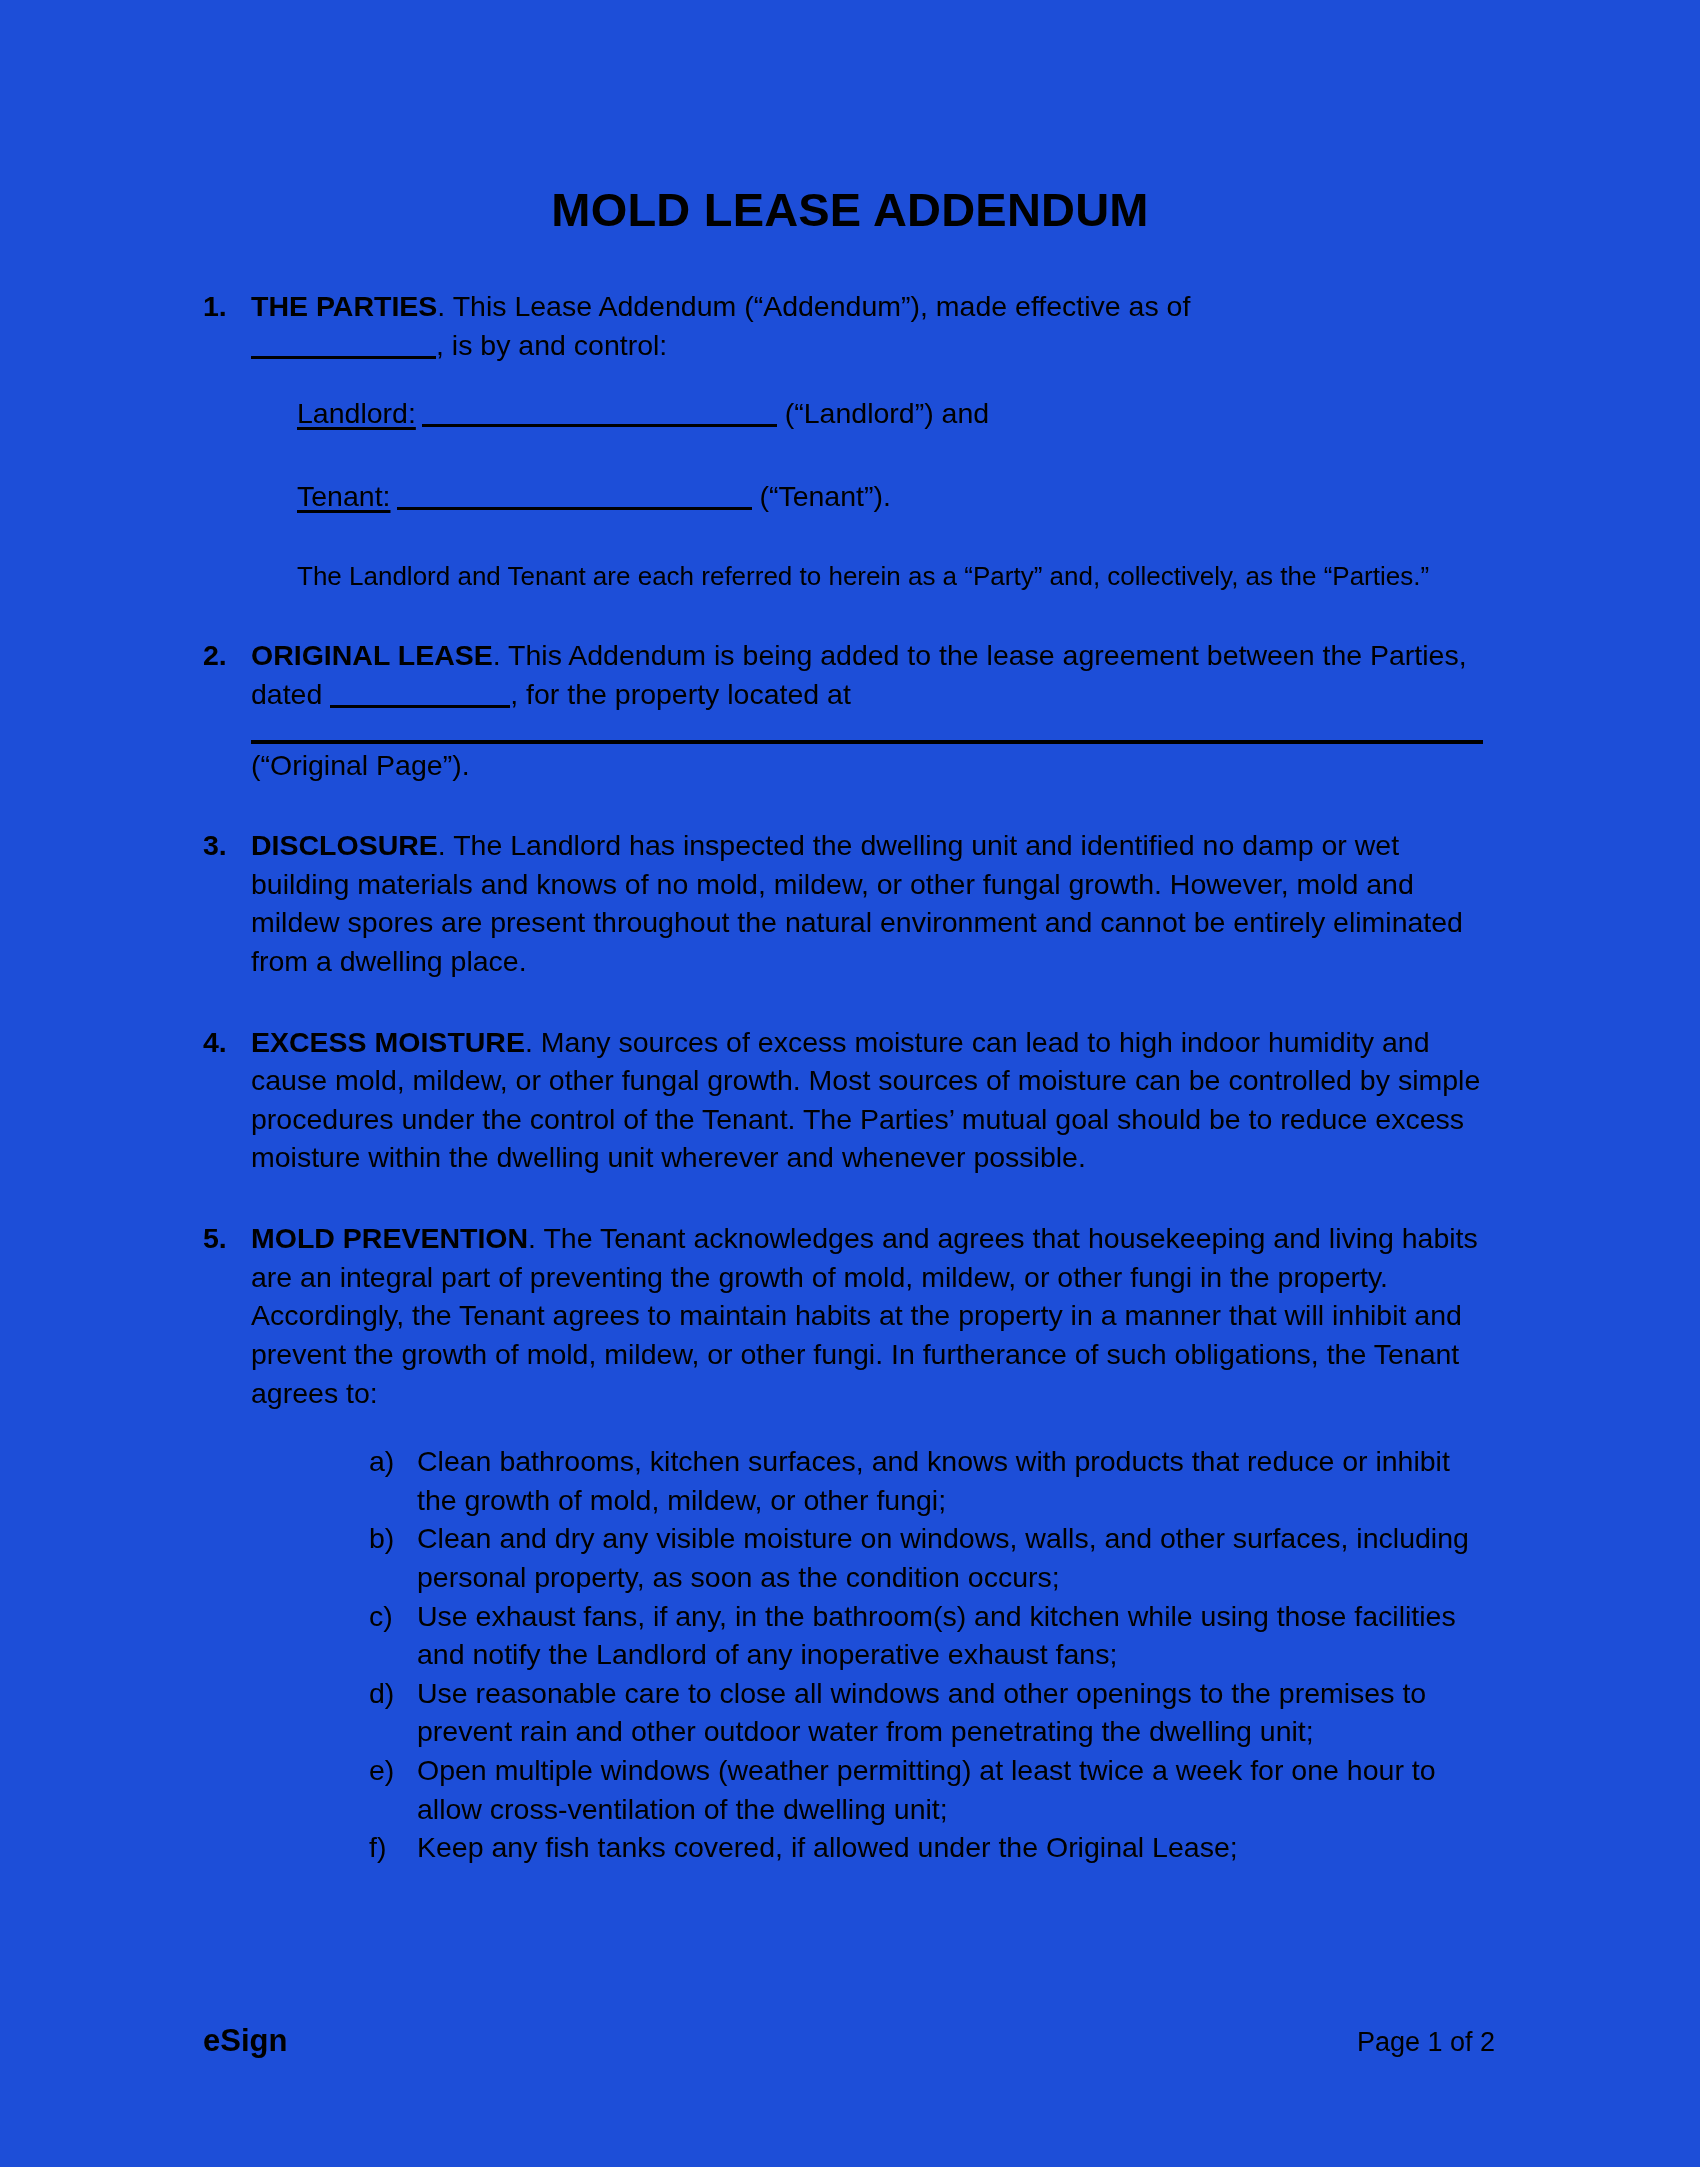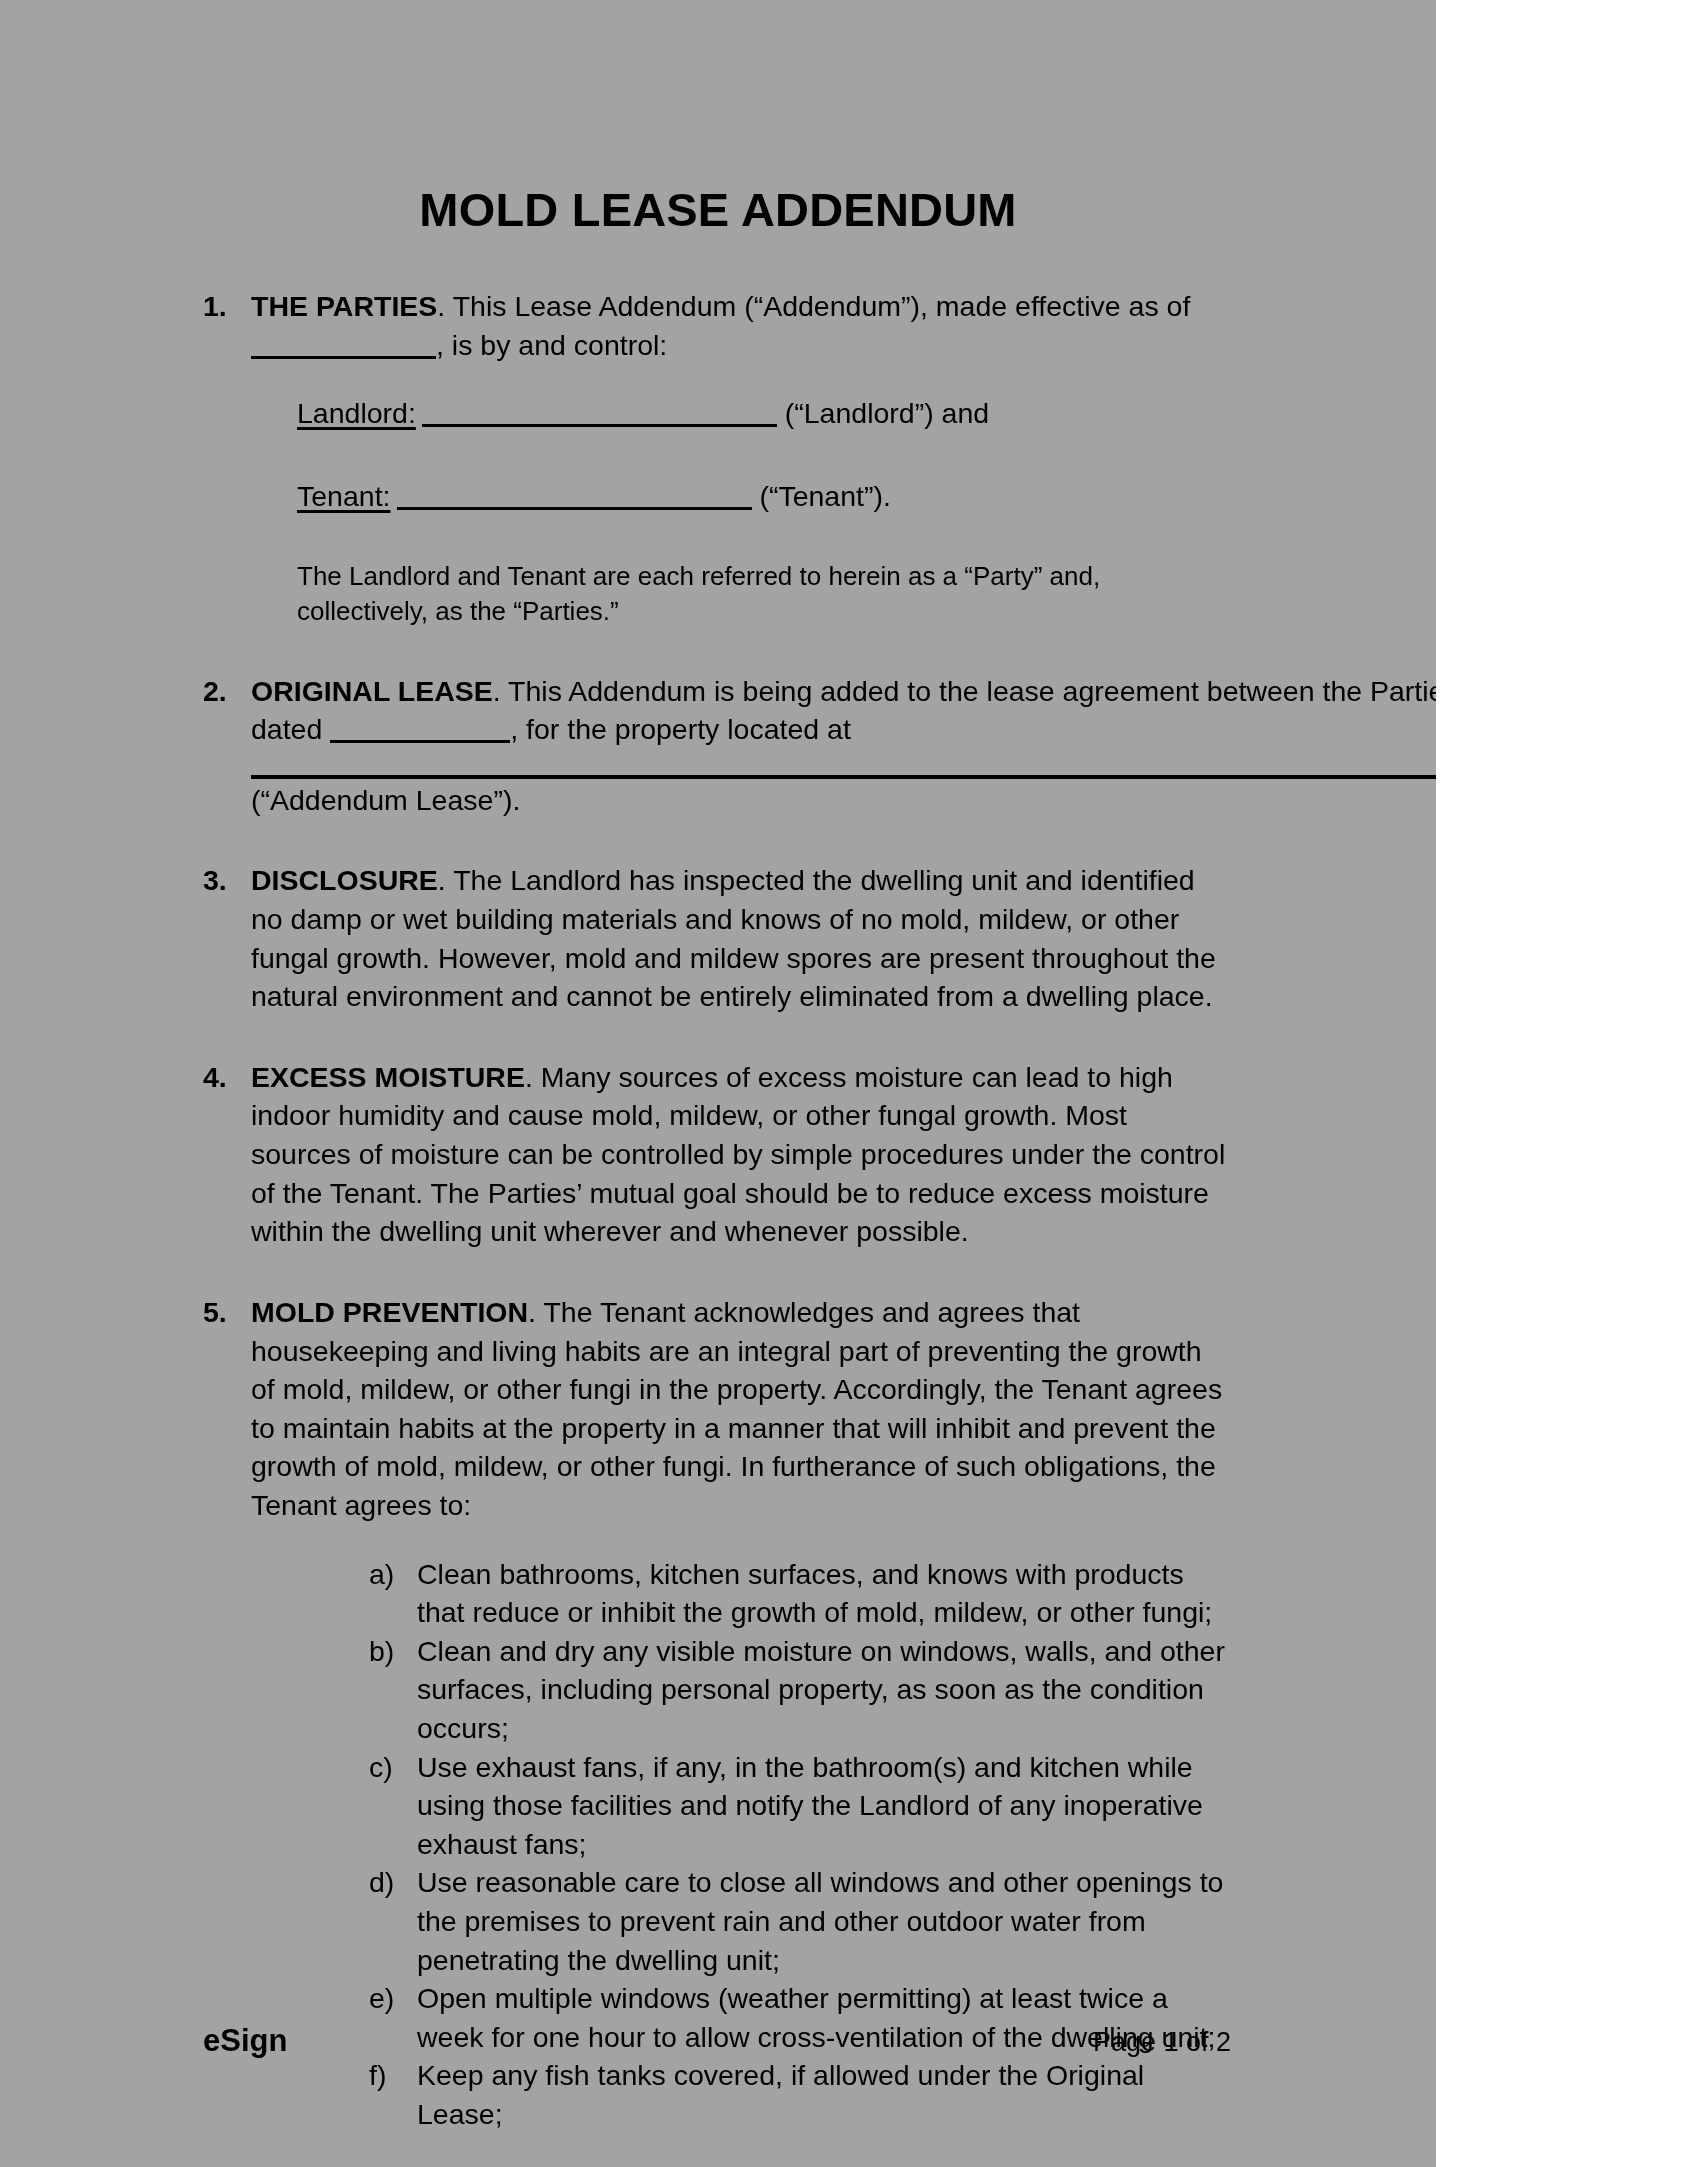--- a/index.html
+++ b/index.html
@@ -7,23 +7,23 @@
     margin: 0;
     padding: 0;
     background: #ffffff;
   }
   body {
     font-family: "Liberation Sans", sans-serif;
     color: #000000;
   }
   .page {
     position: relative;
-    width: 1436px;
+    width: 1700px;
     height: 2167px;
-    background: #a3a3a3;
+    background: #1d4ed8;
     box-sizing: border-box;
     padding: 0;
     overflow: hidden;
   }
   .doc-title {
     text-align: center;
     font-size: 47px;
     font-weight: bold;
     letter-spacing: 0.2px;
     margin: 0;
@@ -164,21 +164,21 @@
         <div class="para-indent">The Landlord and Tenant are each referred to herein as a “Party” and, collectively, as the “Parties.”</div>
       </div>
     </div>
 
     <div class="section">
       <div class="sec-num">2.</div>
       <div class="sec-body">
         <span class="sec-head">ORIGINAL LEASE</span><span>. This Addendum is being added to the lease agreement between the Parties, dated</span>
         <span class="blank blank-date2"></span><span>, for the property located at</span>
         <div class="rule-full"></div>
-        <div class="after-rule">(“Addendum Lease”).</div>
+        <div class="after-rule">(“Original Page”).</div>
       </div>
     </div>
 
     <div class="section">
       <div class="sec-num">3.</div>
       <div class="sec-body">
         <span class="sec-head">DISCLOSURE</span><span>. The Landlord has inspected the dwelling unit and identified no damp or wet building materials and knows of no mold, mildew, or other fungal growth. However, mold and mildew spores are present throughout the natural environment and cannot be entirely eliminated from a dwelling place.</span>
       </div>
     </div>
 

